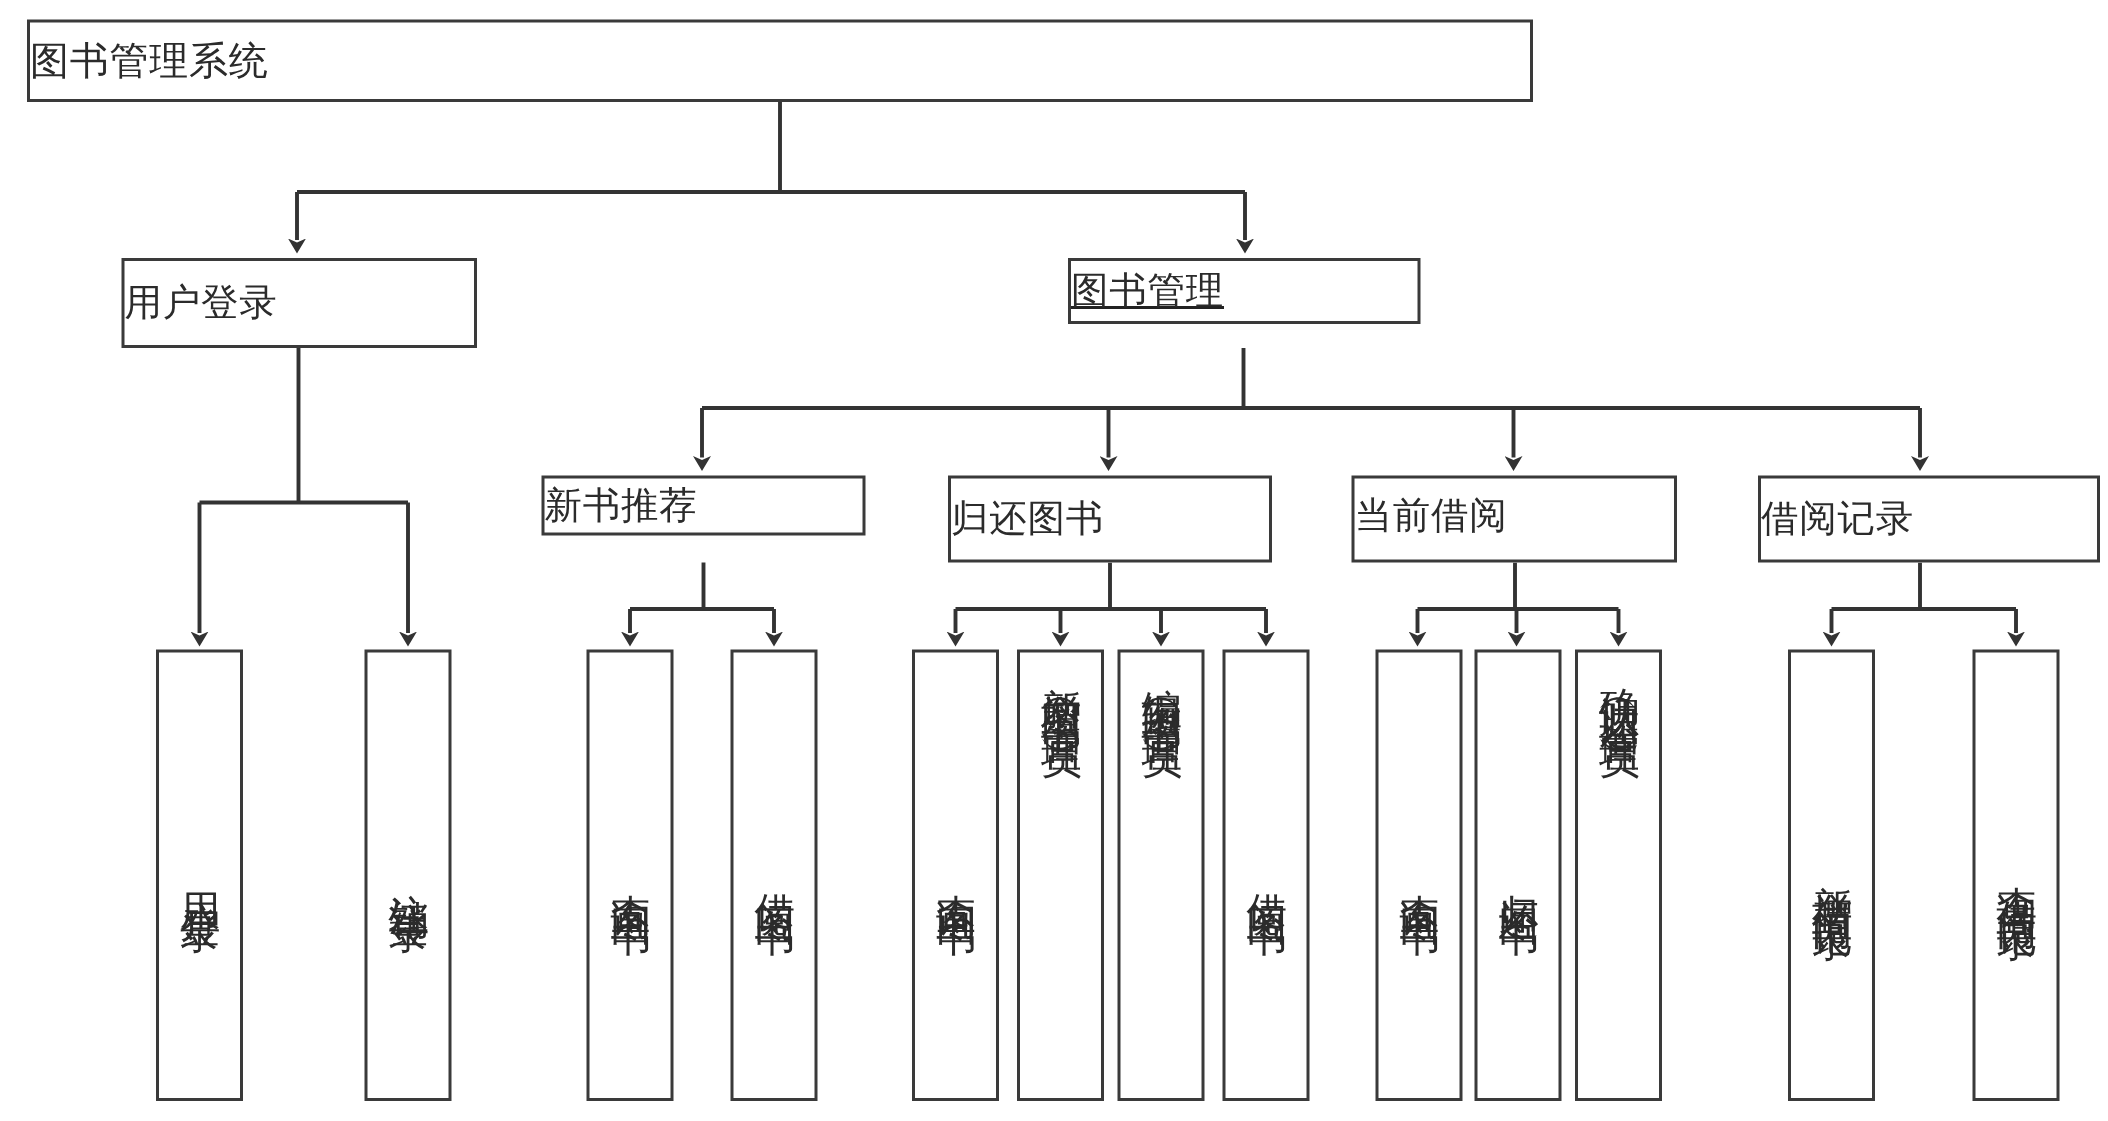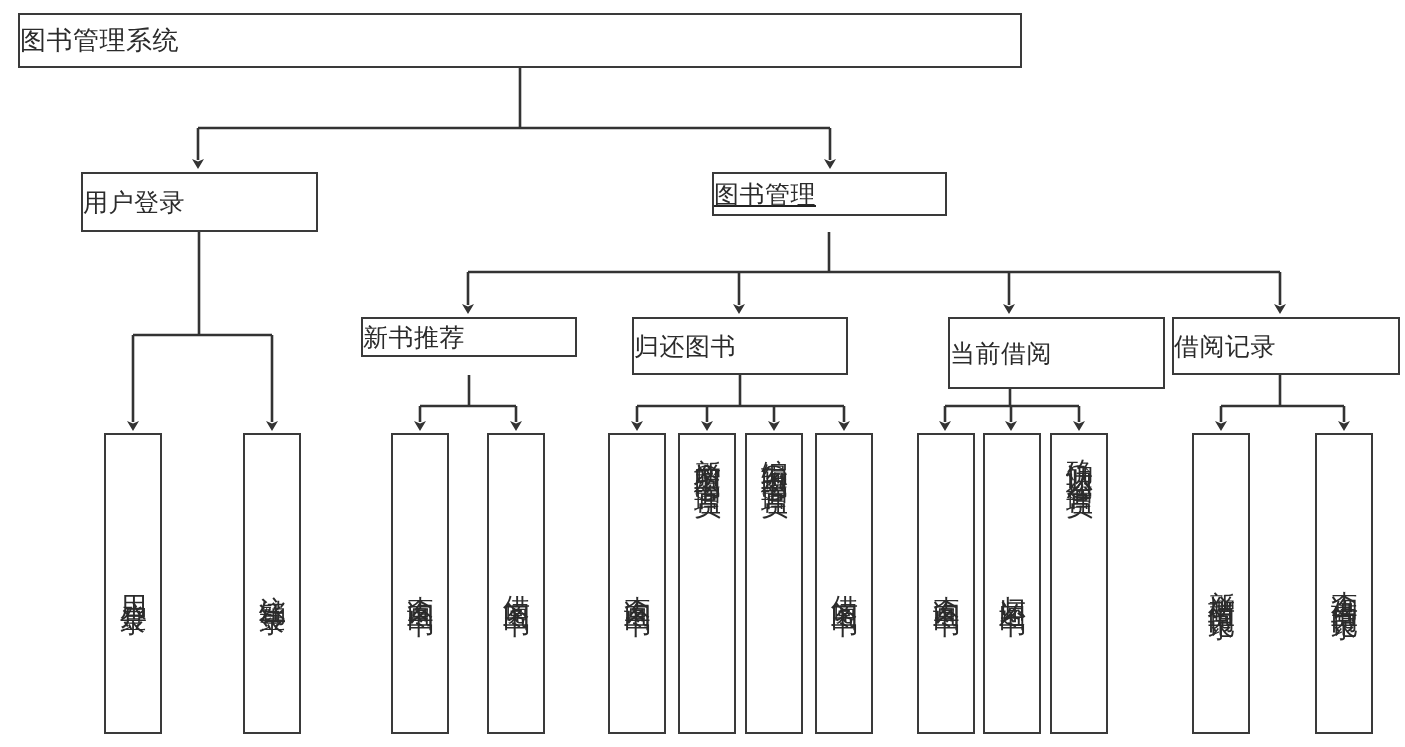--- a/index.html
+++ b/index.html
@@ -139,21 +139,21 @@
   </div>
 
   <div class="node horiz" style="left:361px; top:317px; width:216px; height:40px;">
     <span class="label">新书推荐</span>
   </div>
 
   <div class="node horiz" style="left:632px; top:317px; width:216px; height:58px;">
     <span class="label">归还图书</span>
   </div>
 
-  <div class="node horiz" style="left:948px; top:317px; width:217px; height:72px;">
+  <div class="node horiz" style="left:901px; top:317px; width:217px; height:58px;font-family:Liberation Mono, monospace;">
     <span class="label">当前借阅</span>
   </div>
 
   <div class="node horiz" style="left:1172px; top:317px; width:228px; height:58px;">
     <span class="label">借阅记录</span>
   </div>
 
   <div class="node vert mid" style="left:104px; top:433px; width:58px; height:301px;">
     <span class="label">用户登录</span>
   </div>

